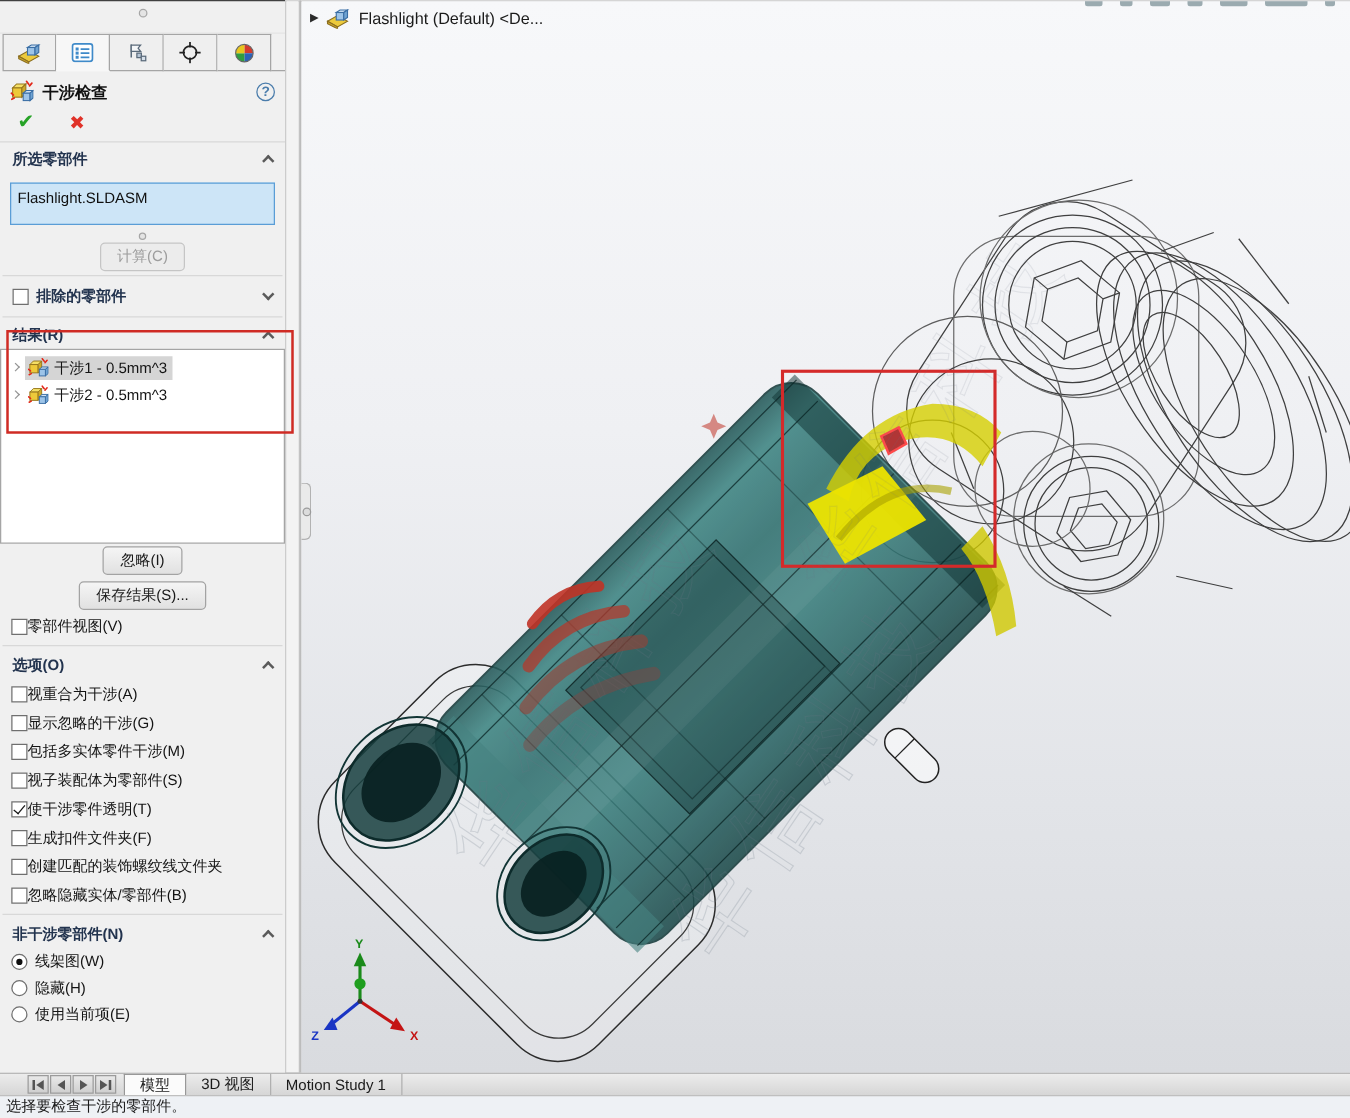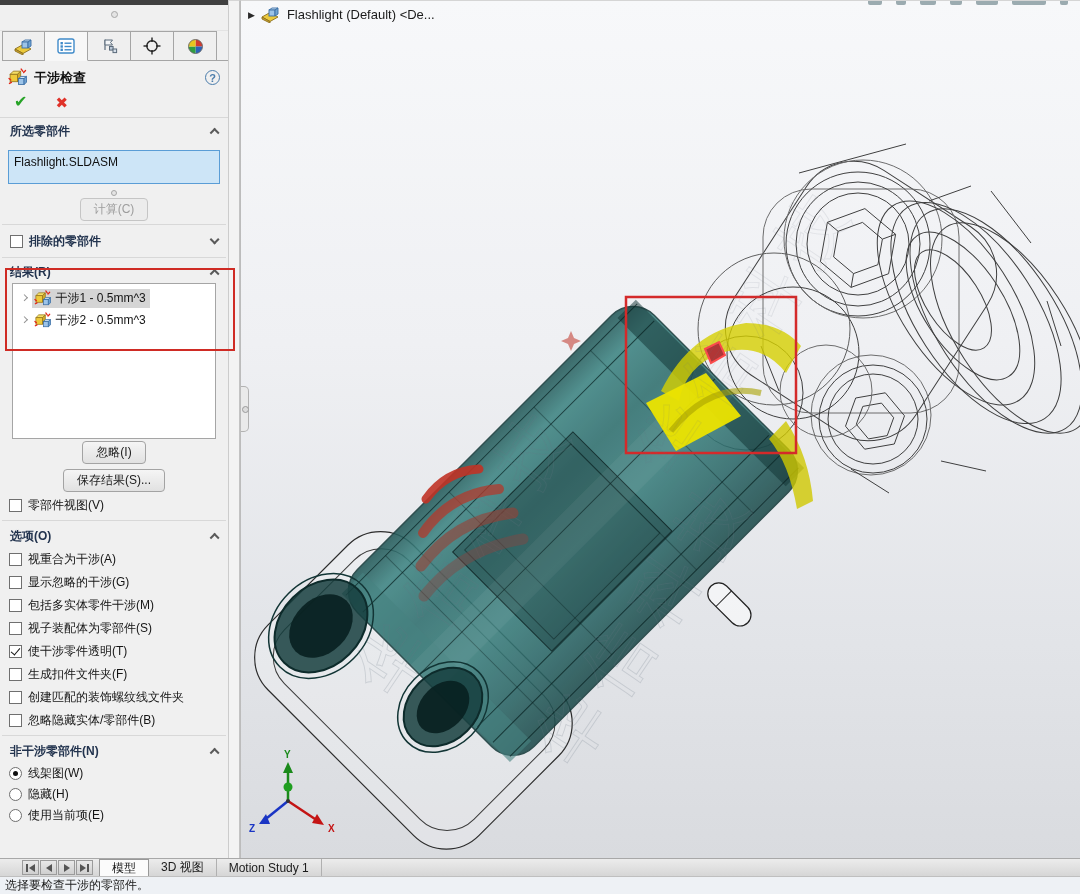--- a/index.html
+++ b/index.html
@@ -2,21 +2,21 @@
 <html><head>
 <meta charset="utf-8">
 <style>
   *{box-sizing:border-box;margin:0;padding:0}
   html,body{width:1080px;height:894px;overflow:hidden}
   body{font-family:"Liberation Sans","DejaVu Sans",sans-serif;font-size:12px;color:#141414;background:#f0f0f0}
   .app{width:1080px;height:894px;display:flex;flex-direction:column}
   .main{display:flex;height:858px}
 
   
-  .panel{width:228px;background:#f0f0f0;position:relative;border-top:5px solid #404040;flex:none}
+  .panel{width:228px;background:#f0f0f0;position:relative;border-top:1px solid #404040;flex:none}
   .scrollstrip{width:12px;flex:none;background:#f3f3f3;border-left:1px solid #cccccc;border-right:1px solid #c3c3c3;border-top:1px solid #d5d5d5}
   .topstrip{height:20px;position:relative;border-bottom:1px solid #e3e3e3}
   .dot{width:7px;height:7px;border-radius:50%;background:#e4e4e4;border:1px solid #a6a6a6;margin:6px auto 0}
   .dot.small{width:6px;height:6px;margin:1px auto}
 
   .pmtabs{display:flex;height:30px;padding-left:2px}
   .pmtab{width:43px;display:flex;align-items:center;justify-content:center;background:#efefef;border:1px solid #a5a5a5;border-left-width:0}
   .pmtab:first-child{border-left-width:1px}
   .pmtab.active{background:#f7f7f7;border-bottom-color:#f7f7f7}
   .pmtabs-rest{flex:1;border-bottom:1px solid #a5a5a5}
@@ -32,26 +32,26 @@
   .chev.up{transform:rotate(-135deg);margin-top:3px}
   .chev.down{transform:rotate(45deg);margin-bottom:2px}
   .chev.right{border-color:#949494;border-width:0 1.6px 1.6px 0;padding:2.2px;transform:rotate(-45deg)}
   .sechead .chev{margin-left:auto}
   .divider{border-top:1px solid #d8d8d8;margin:3px 2px}
 
   .selbox{margin:6px 8px;height:34px;border:1px solid #5a9dd6;background:#cde5f7;padding:4px 5px;color:#101010}
   .btn{display:block;margin:2px auto;background:linear-gradient(#f5f5f5,#e1e1e1);border:1px solid #a3a3a3;border-radius:4px;padding:2px 13px;color:#1a1a1a;text-align:center;font-size:12px}
   .btn.disabled{color:#9d9d9d;background:#ececec;border-color:#c5c5c5}
 
-  .resbox{margin:0 12px;height:156px;border:1px solid #a5a5a5;background:#fff;padding-top:3px}
+  .resbox{margin:0 0;height:156px;border:1px solid #a5a5a5;background:#fff;padding-top:3px}
   .tree-row{display:flex;align-items:center;height:22px;padding-left:9px;gap:5px}
   .selwrap{display:flex;align-items:center;gap:4px;padding:1px 4px 1px 2px}
   .selwrap.selected{background:#d5d5d5}
 
-  .opt-row{display:flex;align-items:center;gap:6px;height:23px;padding-left:9px;color:#141414}
+  .opt-row{display:flex;align-items:center;height:23px;padding-left:9px;color:#141414}
   .cb{width:13px;height:13px;border:1px solid #6f6f6f;background:#fff;display:inline-block;position:relative;flex:none}
   .cb.checked::after{content:"";position:absolute;left:3px;top:0px;width:4px;height:8px;border:solid #151515;border-width:0 1.8px 1.8px 0;transform:rotate(40deg)}
   .rad{width:13px;height:13px;border:1px solid #6f6f6f;border-radius:50%;background:#fff;display:inline-block;position:relative;flex:none}
   .rad.checked::after{content:"";position:absolute;left:3px;top:3px;width:5px;height:5px;border-radius:50%;background:#101010}
   .rad-row{display:flex;align-items:center;gap:6px;height:21px;padding-left:9px}
 
   .result-annotation{position:absolute;left:5px;top:263px;width:230px;height:83px;border:2.5px solid #cf2b24;z-index:5;pointer-events:none}
 
   
   .viewport{width:840px;height:858px;position:relative;flex:none;border-left:1px solid #bcbcbc;border-top:1px solid #d5d5d5;

